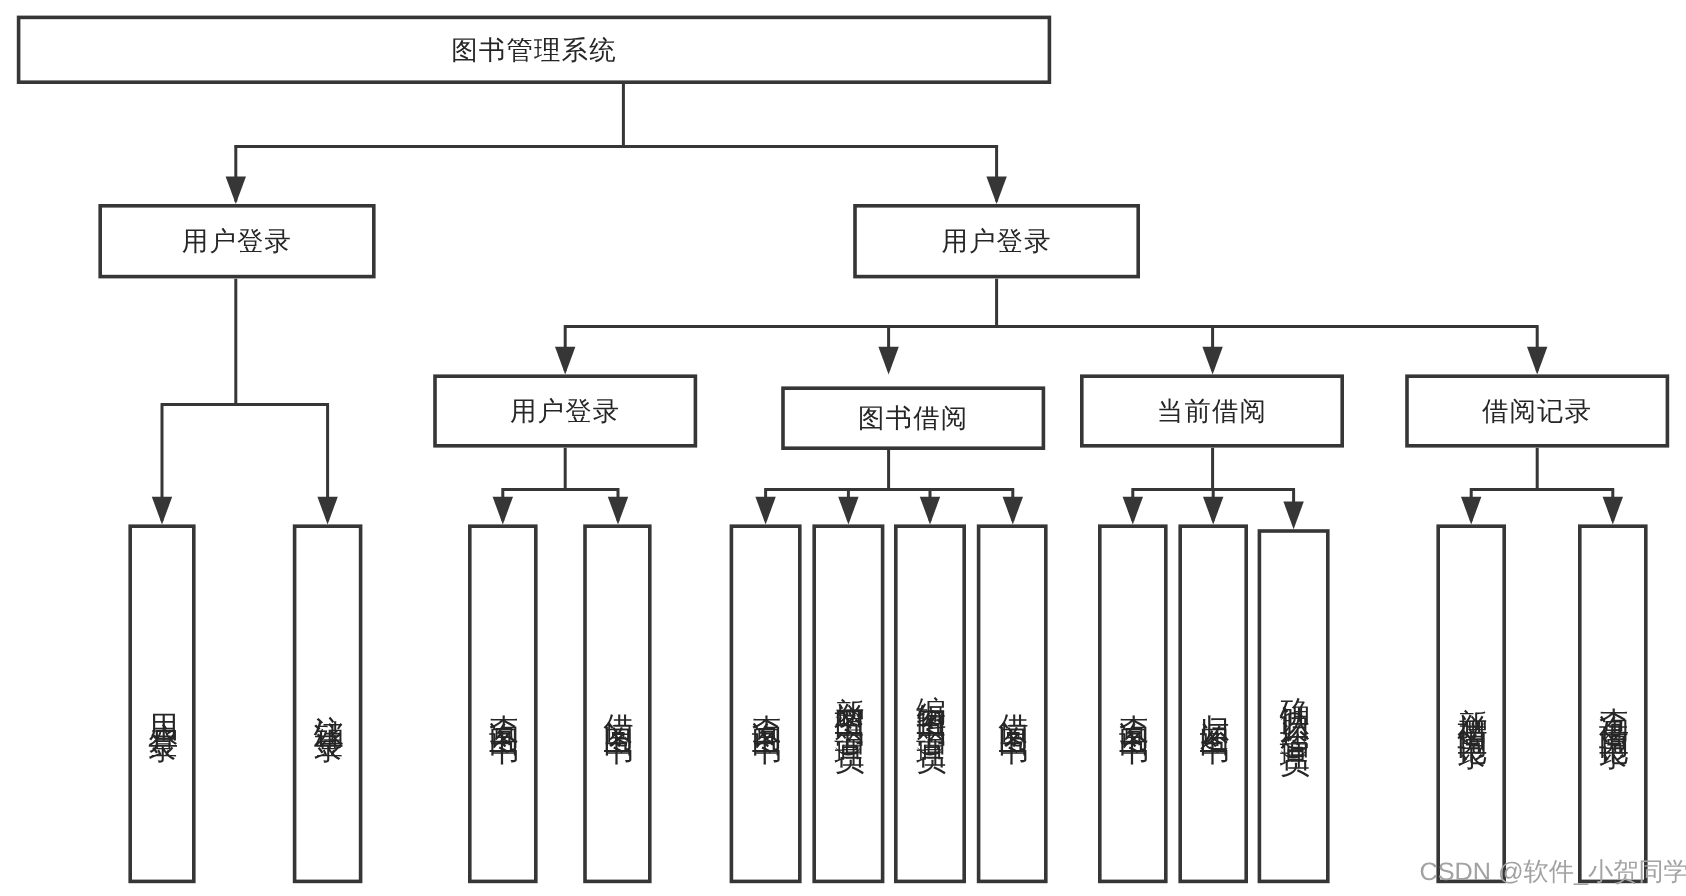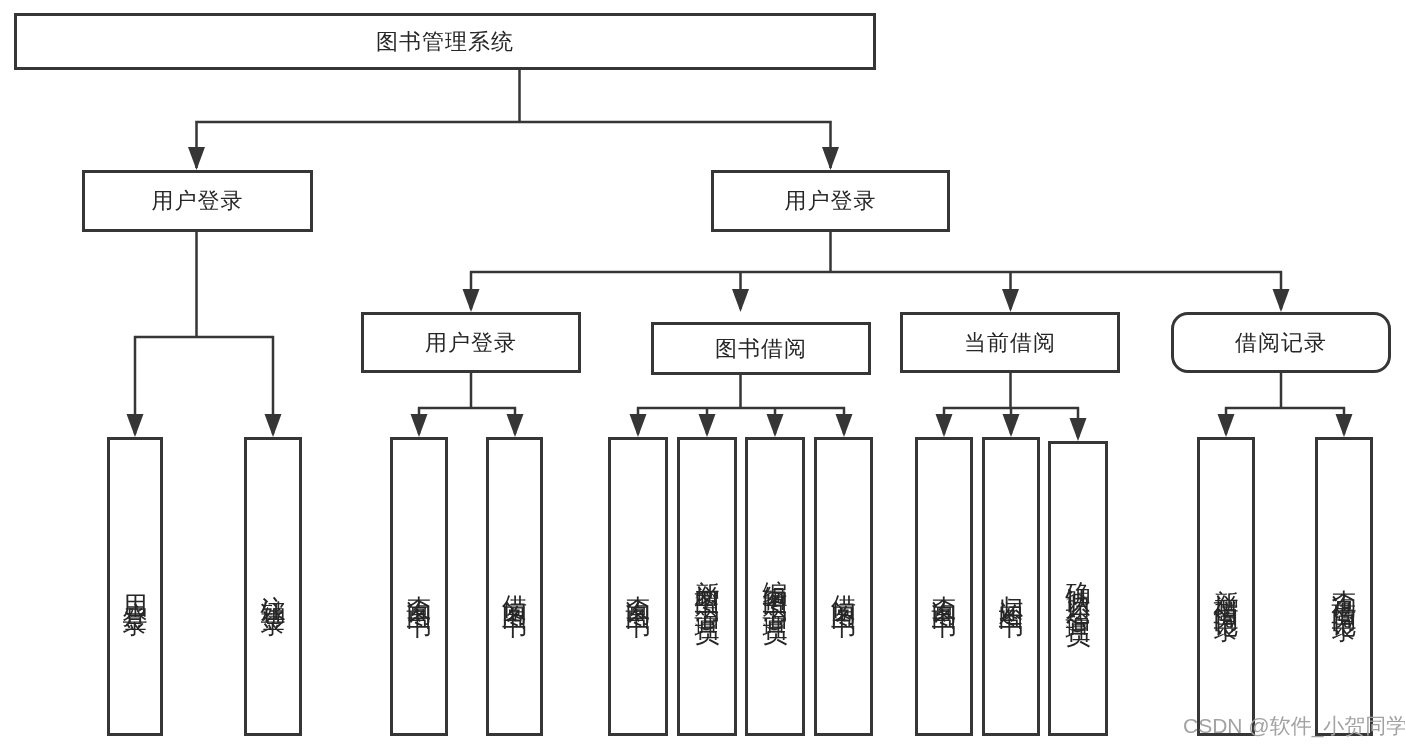--- a/index.html
+++ b/index.html
@@ -126,21 +126,21 @@
 
   <div class="hbox" style="left:361px; top:312px; width:220px; height:61px;">
     <span class="lbl">用户登录</span>
   </div>
   <div class="hbox" style="left:630px; top:322px; width:220px; height:53px;margin-left:21px;">
     <span class="lbl">图书借阅</span>
   </div>
   <div class="hbox" style="left:900px; top:312px; width:220px; height:61px;">
     <span class="lbl">当前借阅</span>
   </div>
-  <div class="hbox" style="left:1171px; top:312px; width:220px; height:61px;border-radius:17px;">
+  <div class="hbox" style="left:1171px; top:312px; width:220px; height:61px;">
     <span class="lbl">借阅记录</span>
   </div>
 
   <div class="vbox" style="left:107px; width:56px;">
     <span class="vlbl">用户登录</span>
   </div>
   <div class="vbox" style="left:244px; width:58px;">
     <span class="vlbl">注销登录</span>
   </div>
 

